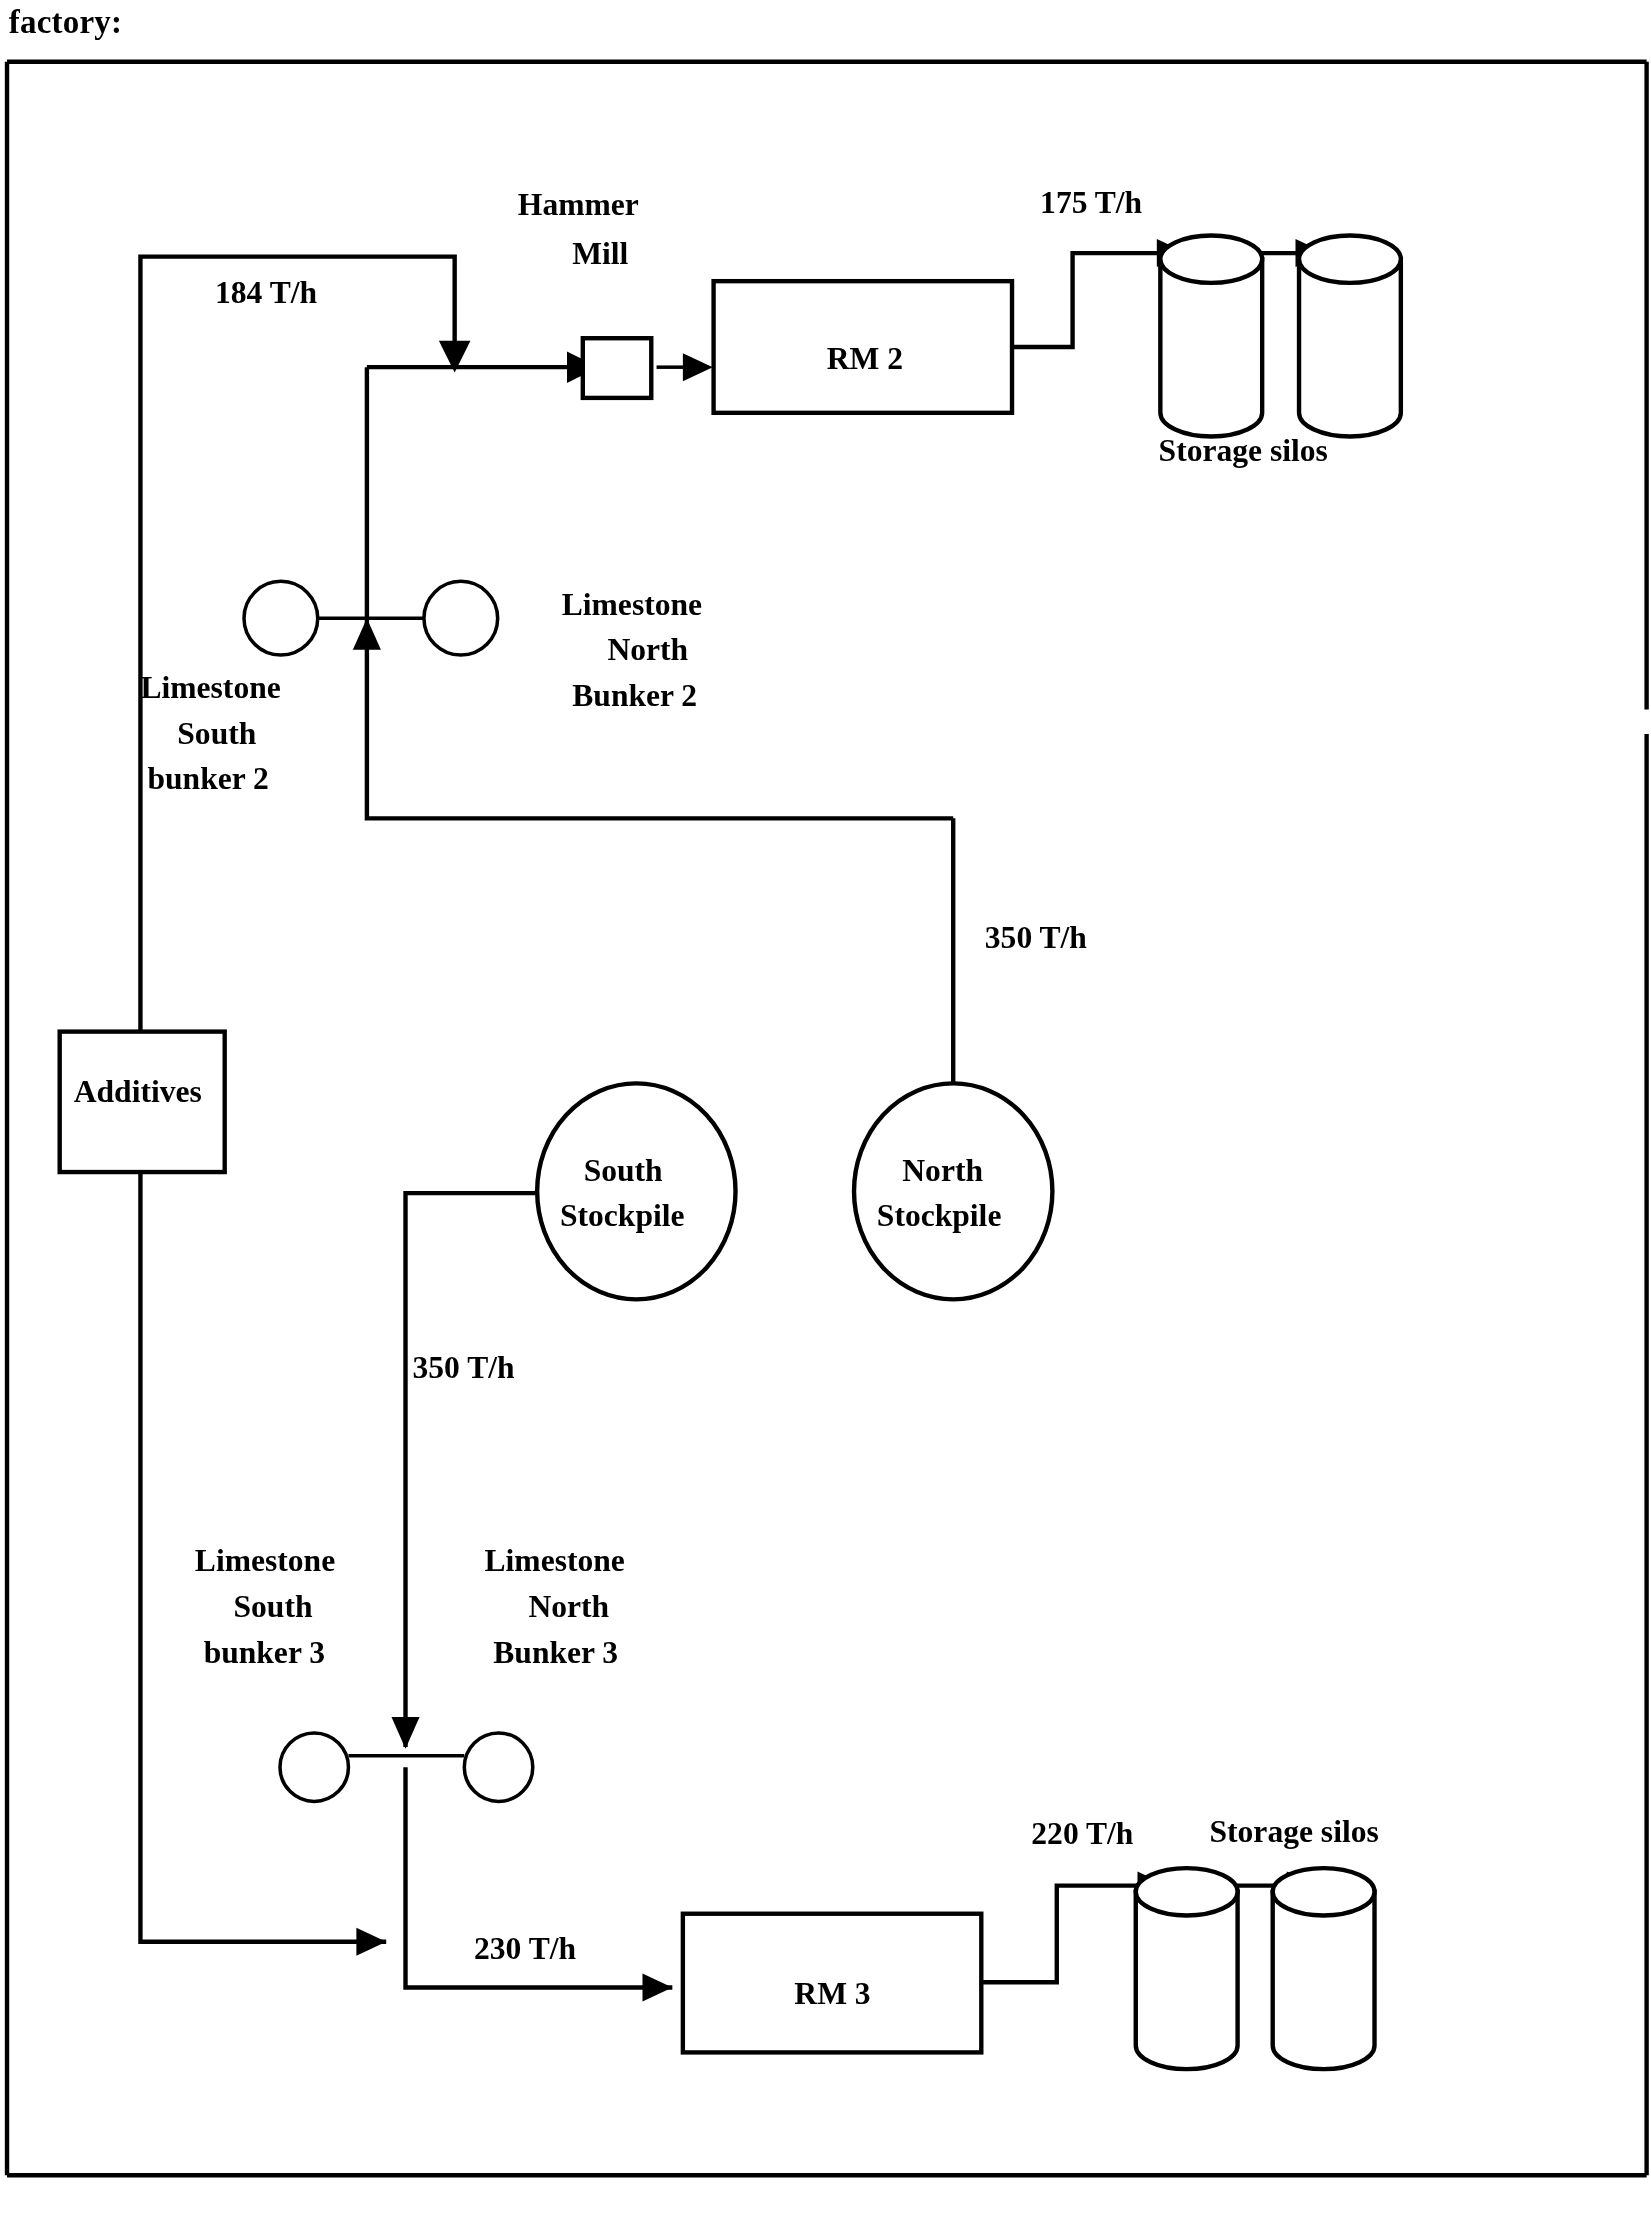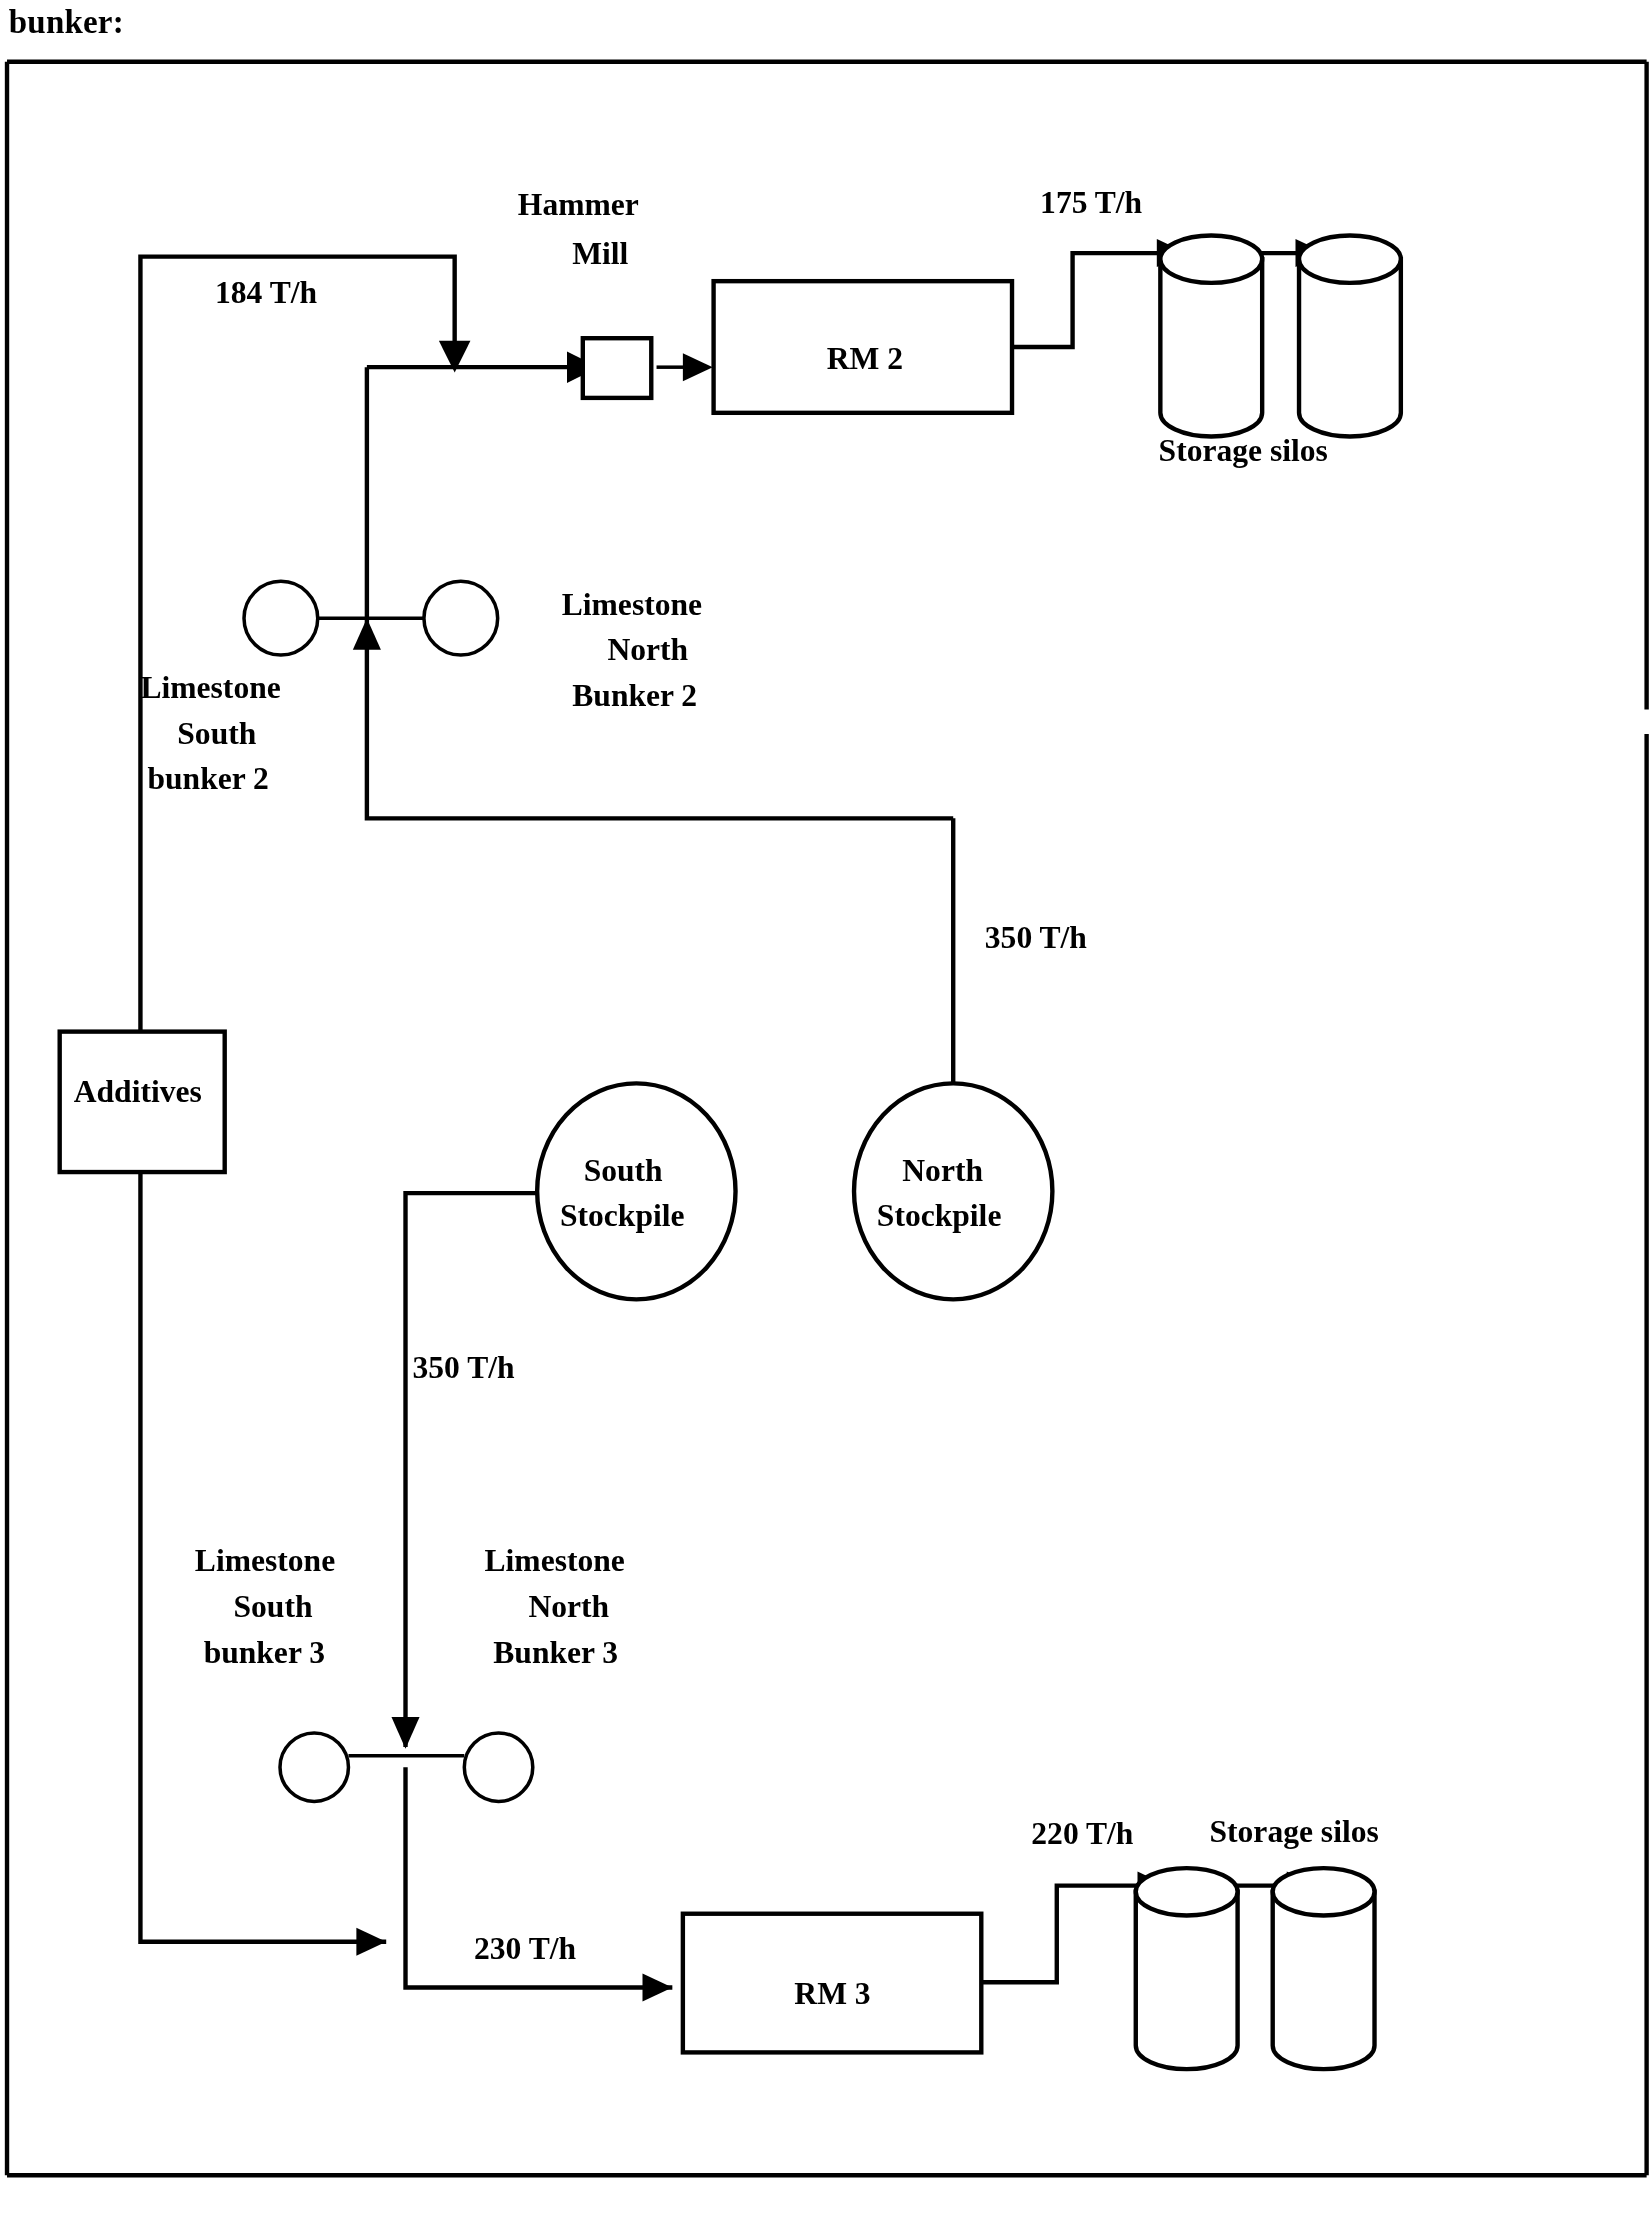--- a/index.html
+++ b/index.html
@@ -58,21 +58,21 @@
     stroke: #000000;
     stroke-width: 5;
   }
   .arrow-head { fill: #000000; stroke: none; }
 </style>
 </head>
 <body>
 
 <div id="page-root">
 
-  <div id="caption">bunker:</div>
+  <div id="caption">factory:</div>
 
   <svg id="diagram" width="1651" height="2230" viewBox="0 0 1881 2540" xmlns="http://www.w3.org/2000/svg">
 
     <defs>
       <marker id="arrowBig" markerWidth="11" markerHeight="11" refX="9.6" refY="4.4" orient="auto" markerUnits="strokeWidth">
         <path d="M0,0.6 L10,4.4 L0,8.2 z" class="arrow-head"></path>
       </marker>
       <marker id="arrowDown" markerWidth="11" markerHeight="11" refX="9.6" refY="4.4" orient="auto" markerUnits="strokeWidth">
         <path d="M0,0.6 L10,4.4 L0,8.2 z" class="arrow-head"></path>
       </marker>

